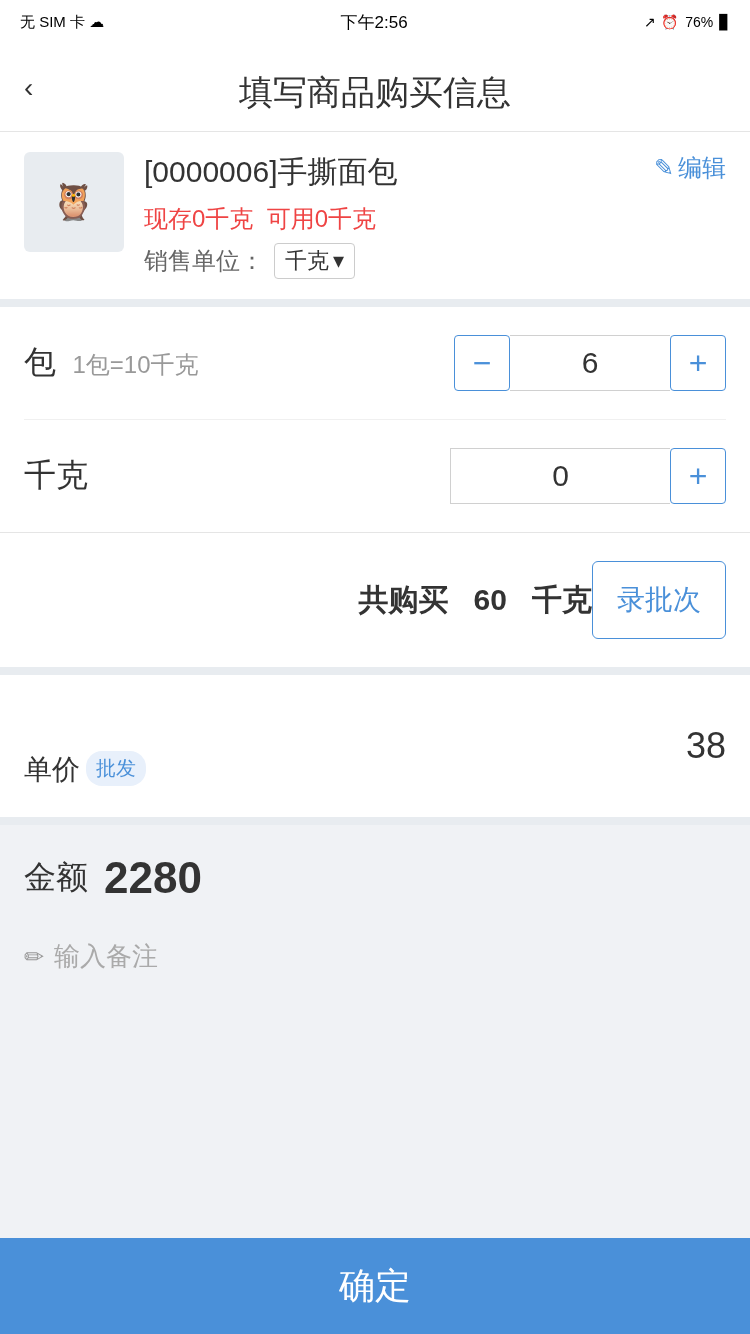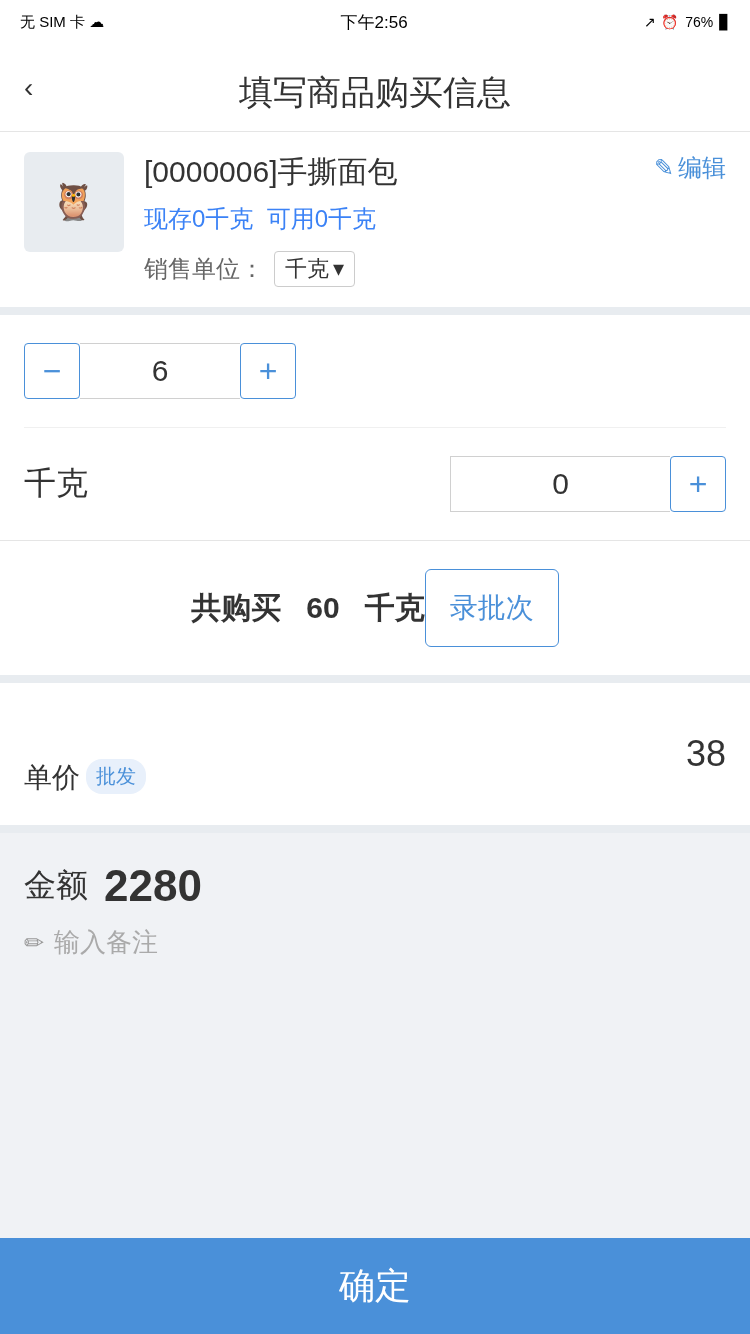--- a/index.html
+++ b/index.html
@@ -81,22 +81,22 @@
     }
     .product-info { flex: 1; }
     .product-title {
       font-size: 30px;
       color: #333;
       font-weight: 500;
       margin-bottom: 10px;
     }
     .product-stock {
       font-size: 24px;
-      color: #3b82f6;
-      margin-bottom: 16px;
+      color: #ef4444;
+      margin-bottom: 8px;
     }
     .product-unit {
       font-size: 24px;
       color: #666;
       display: flex;
       align-items: center;
       gap: 10px;
     }
     .unit-selector {
       border: 1px solid #ccc;
@@ -182,21 +182,21 @@
       color: #333;
       background: #fff;
     }
 
     
     .total-section {
       background: #fff;
       padding: 28px 24px;
       display: flex;
       align-items: center;
-      justify-content: center;
+      justify-content: flex-end;
       border-bottom: 8px solid #e8ecf0;
     }
     .total-text {
       font-size: 30px;
       color: #333;
     }
     .total-text span {
       font-weight: 600;
     }
     .record-batch-btn {
@@ -256,21 +256,21 @@
 
     
     .amount-section {
       background: #f0f2f5;
       padding: 28px 24px;
     }
     .amount-row {
       display: flex;
       align-items: center;
       gap: 16px;
-      margin-bottom: 14px;
+      margin-bottom: 36px;
     }
     .amount-label {
       font-size: 32px;
       color: #333;
     }
     .amount-value {
       font-size: 44px;
       color: #333;
       font-weight: 600;
     }
@@ -360,20 +360,24 @@
     <a class="edit-link">
       <span>✎</span>
       <span>编辑</span>
     </a>
   </div>
 </div>
 
 <div class="quantity-section">
 
   <div class="quantity-row">
+    <div>
+      <span class="quantity-label">包</span>
+      <span class="quantity-hint">1包=10千克</span>
+    </div>
     <div class="quantity-controls">
       <button class="qty-btn">−</button>
       <input class="qty-input" type="text" value="6" style="">
       <button class="qty-btn">+</button>
     </div>
   </div>
 
   <div class="quantity-row">
     <span class="quantity-label">千克</span>
     <div class="quantity-controls">

